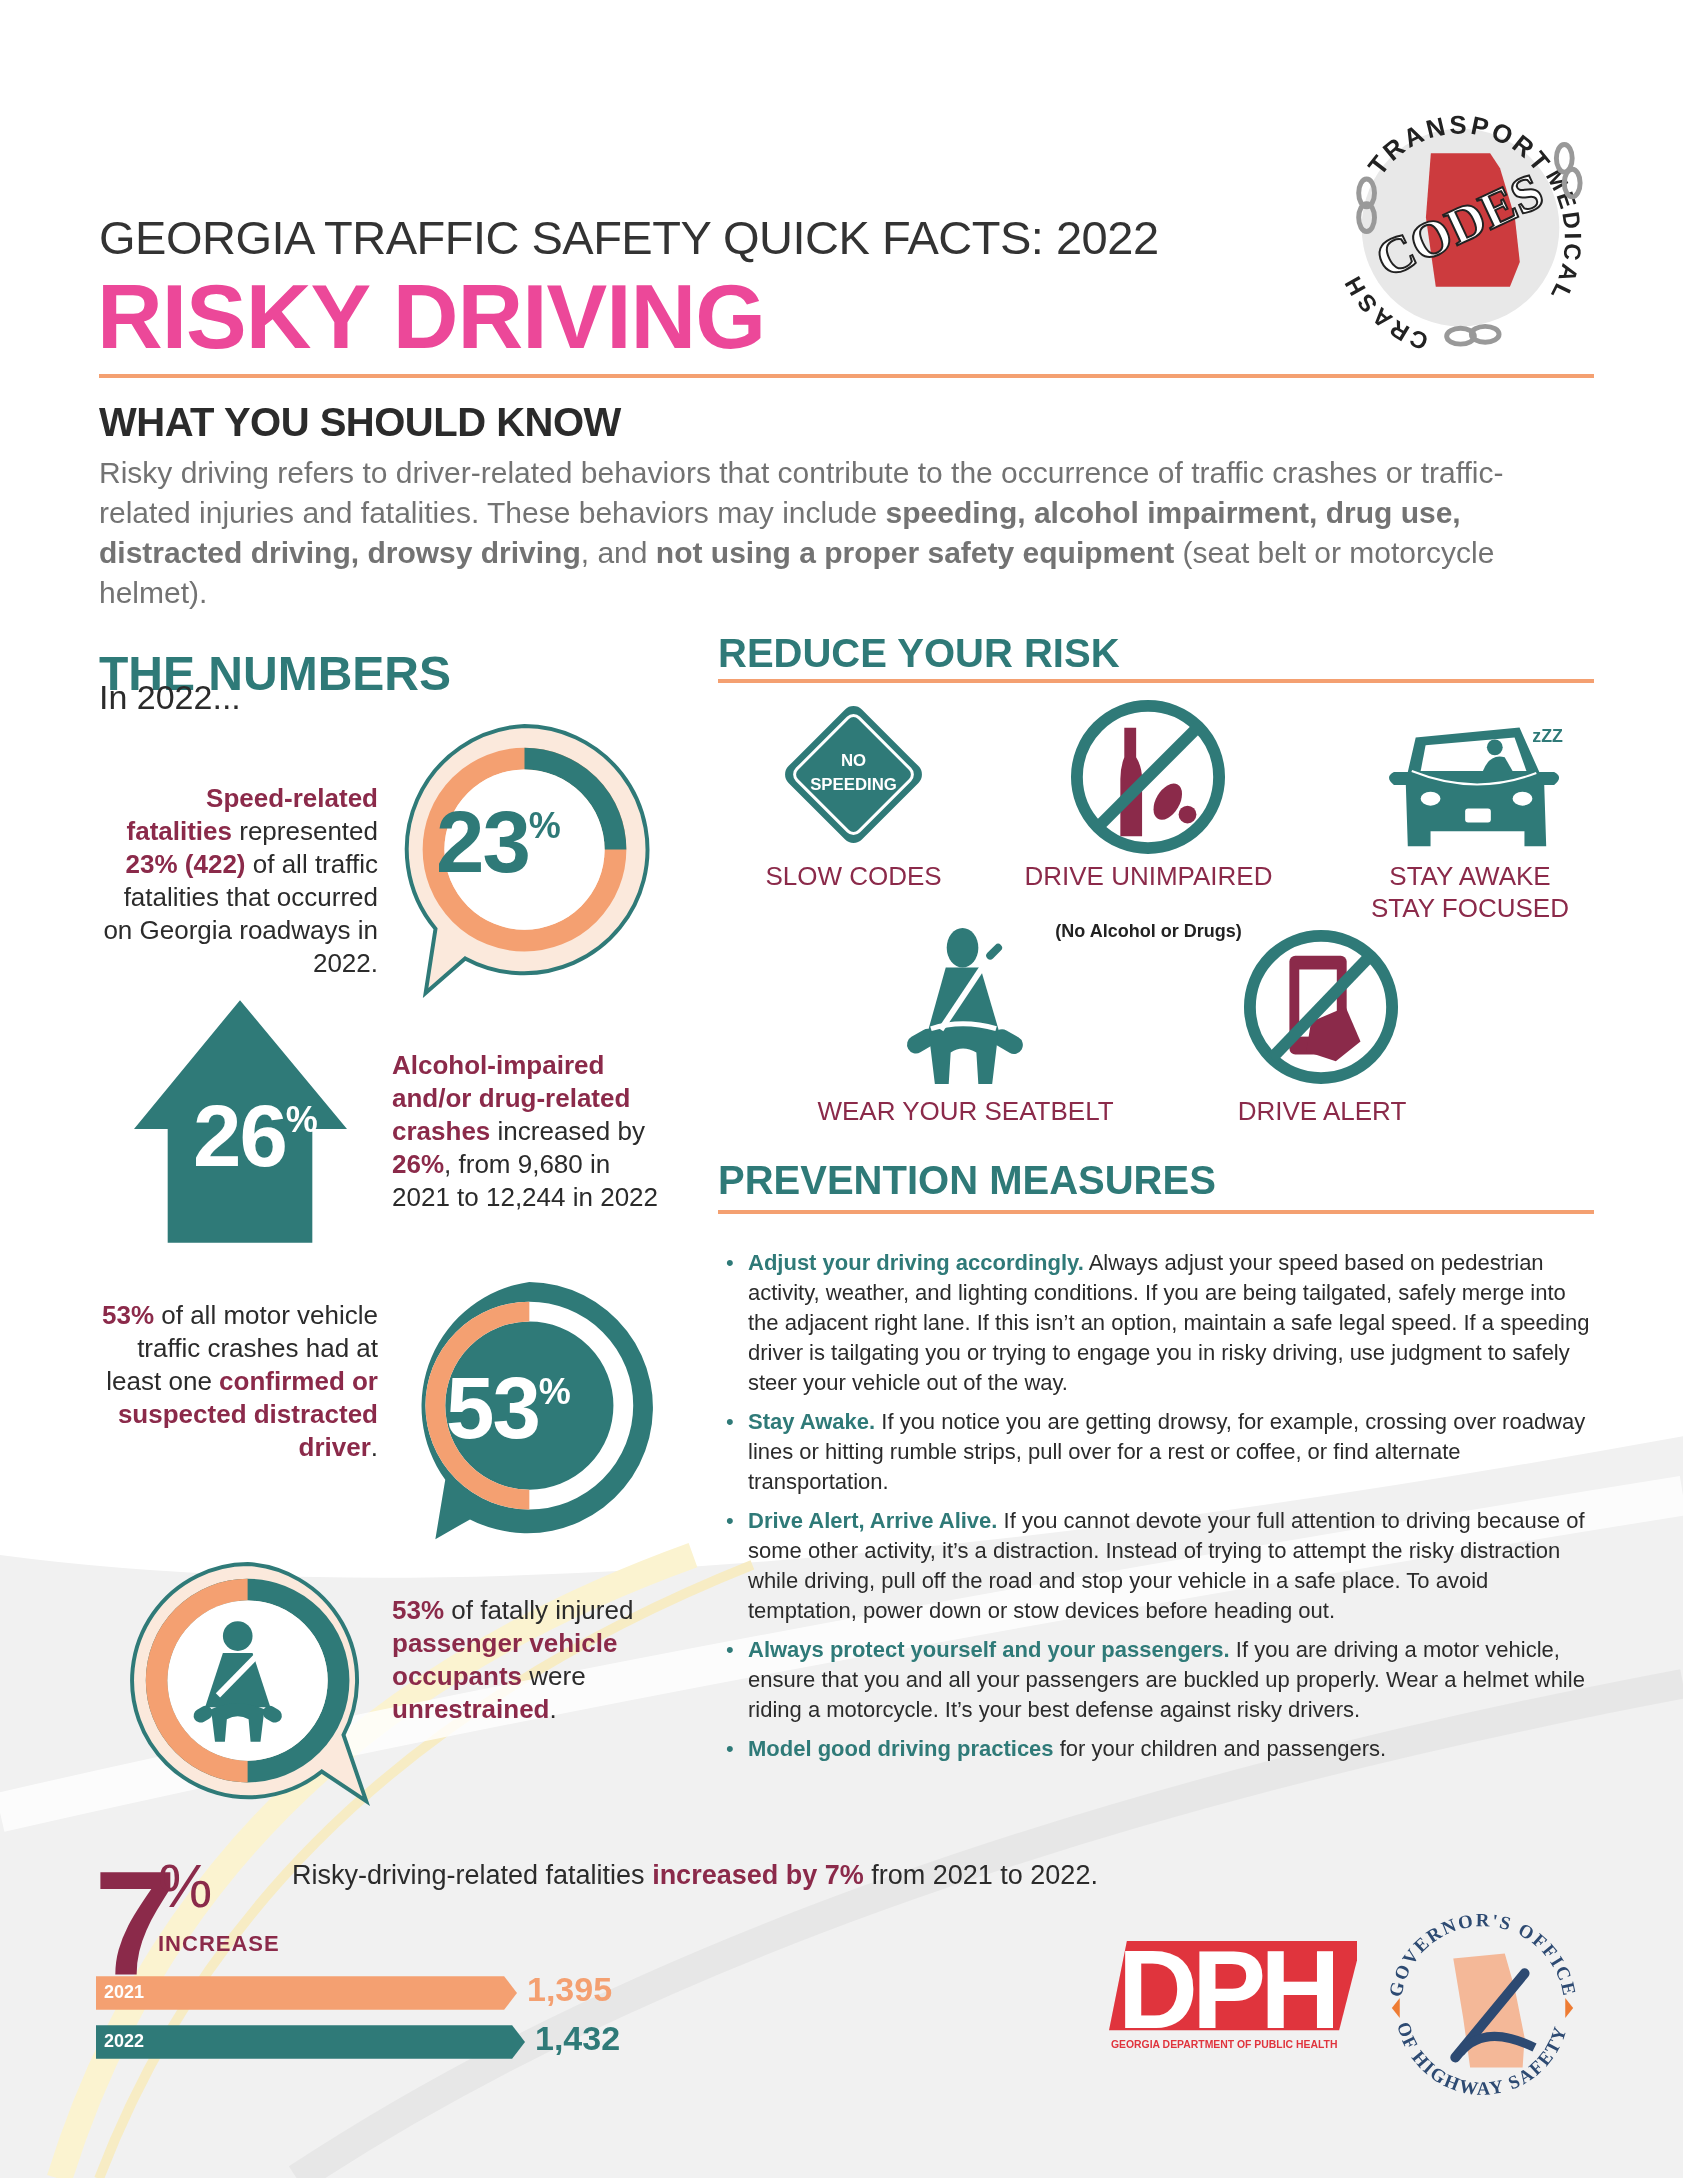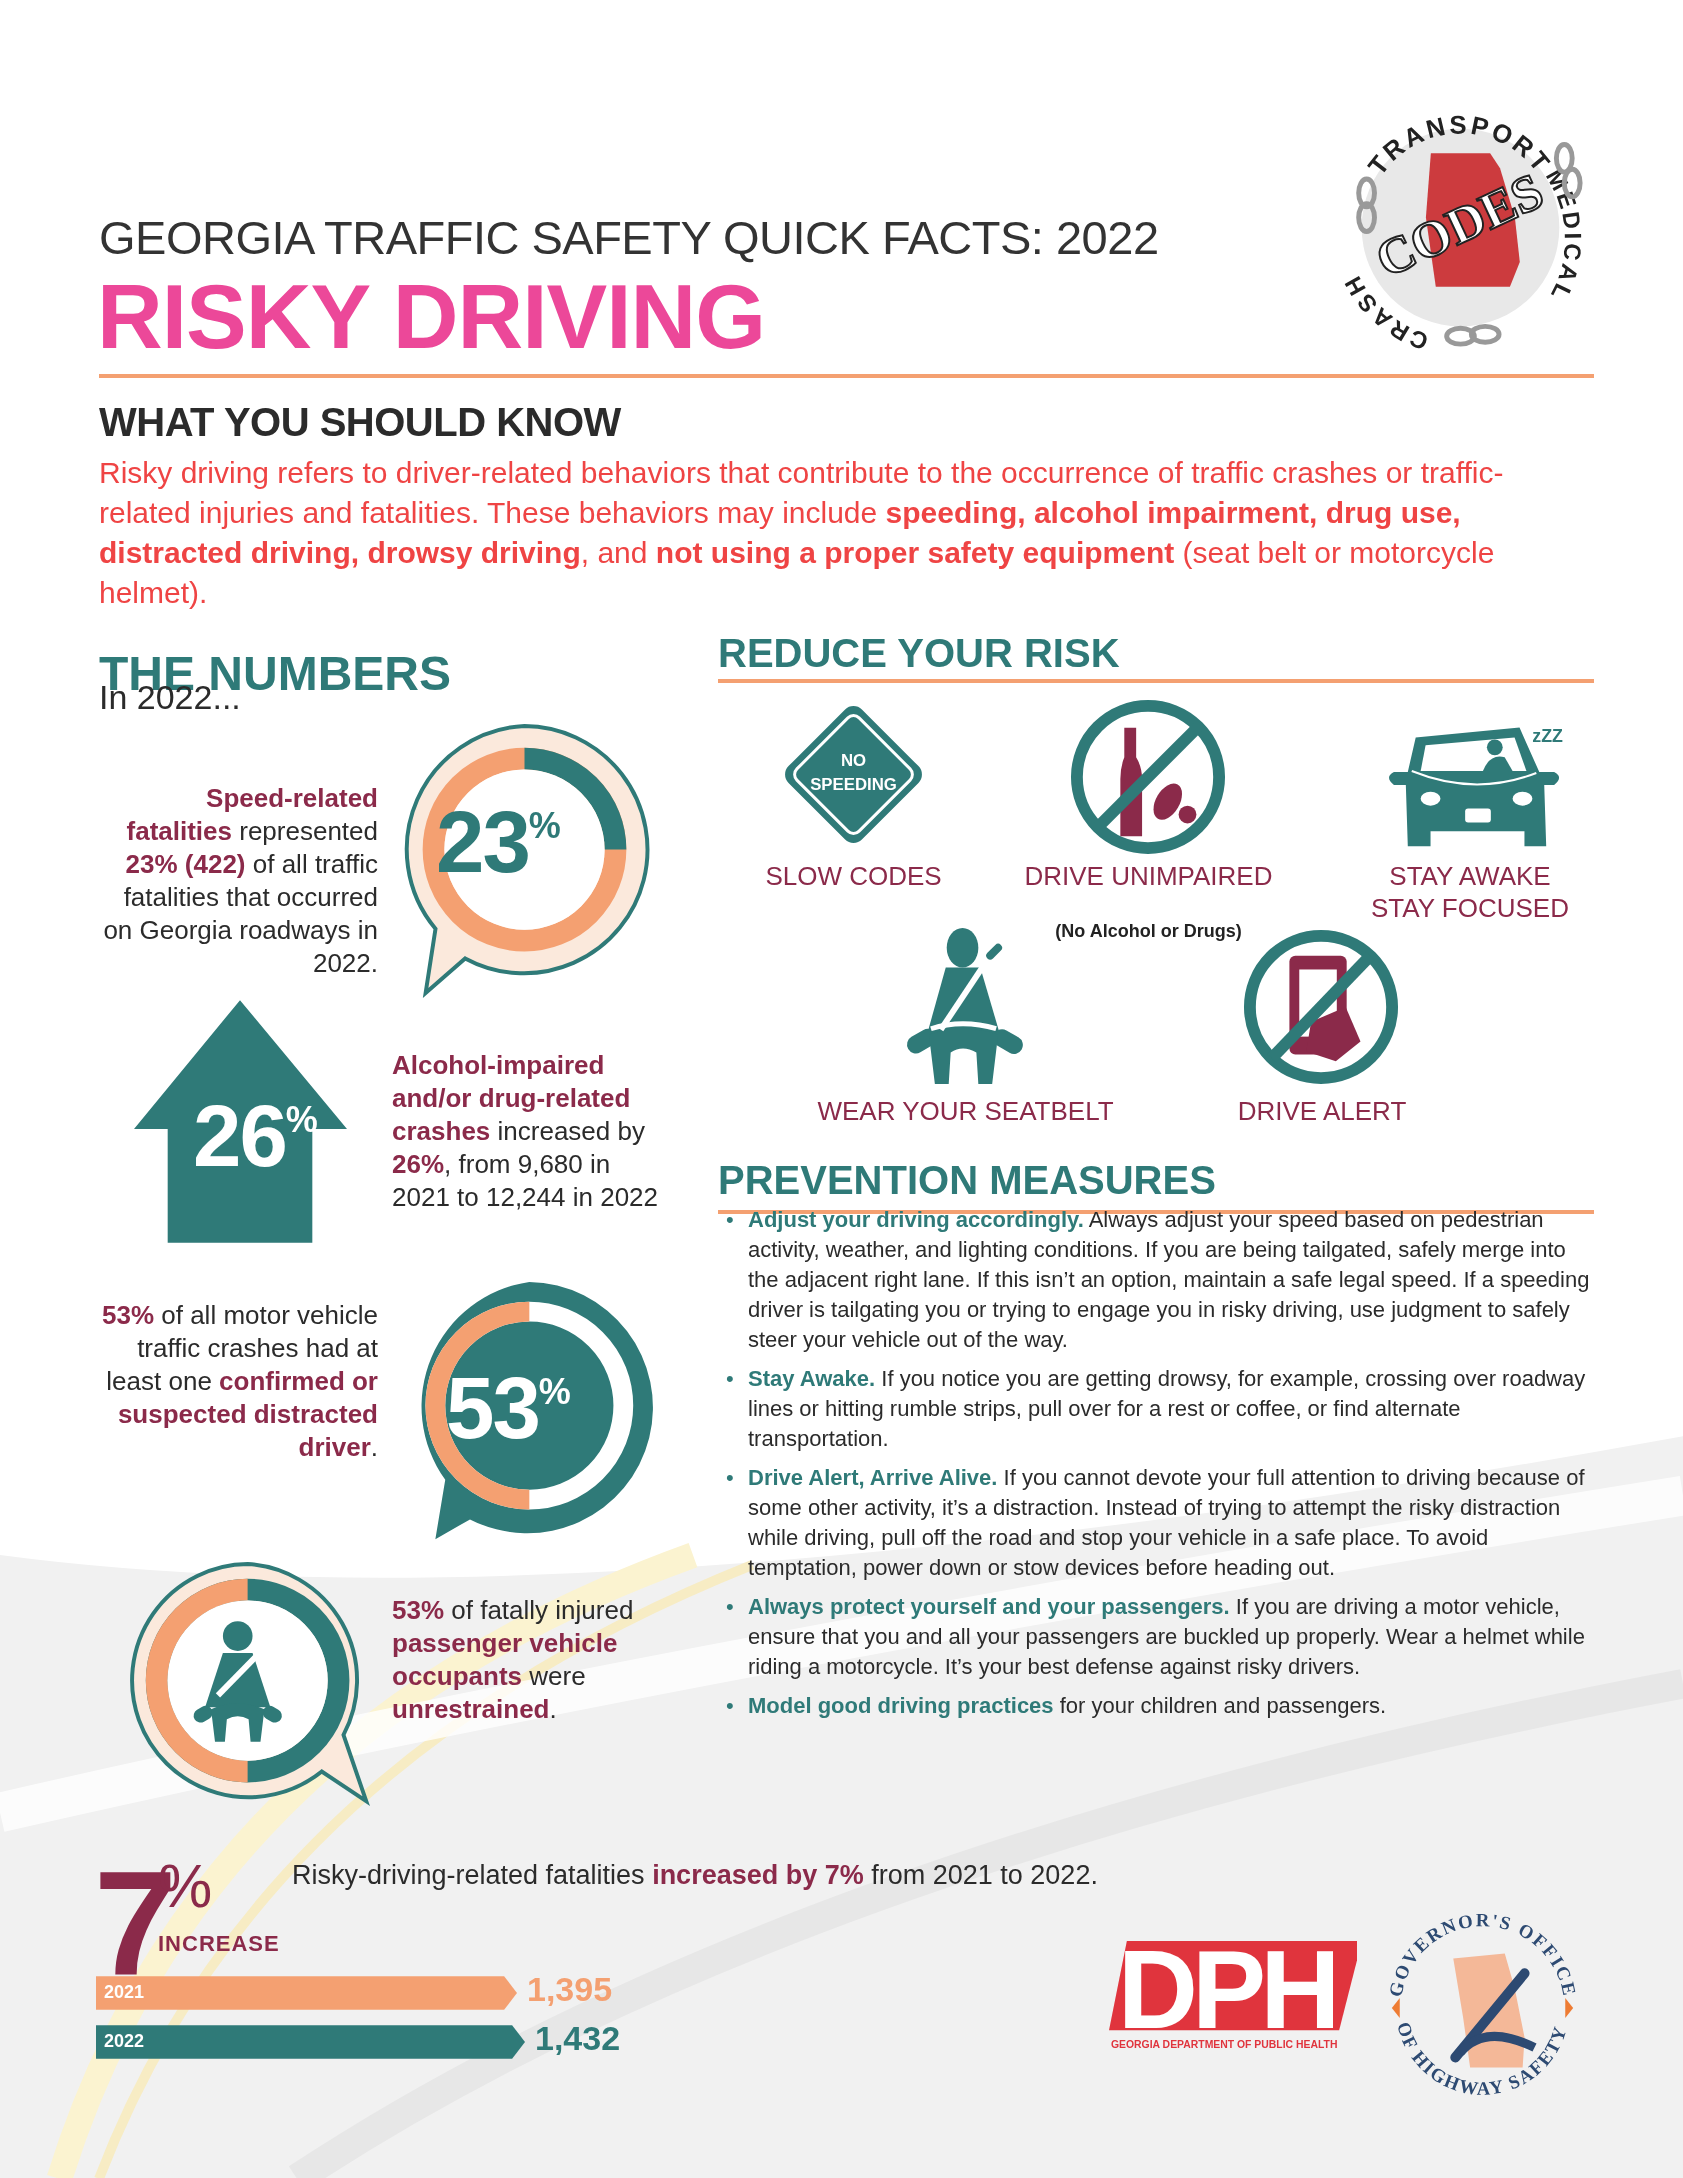--- a/index.html
+++ b/index.html
@@ -7,39 +7,39 @@
   body { position: relative; font-family: "Liberation Sans", sans-serif; color: #2b2b2b; }
   .abs { position: absolute; }
   .teal { color: #2f7a78; }
   .bg-swoosh { position: absolute; left: 0; top: 1436px; width: 1683px; height: 743px; pointer-events: none; }
 
   .subtitle { left: 99px; top: 210px; font-size: 47px; color: #333; letter-spacing: -0.5px; }
   .title { left: 97px; top: 265px; font-size: 91px; font-weight: bold; color: #ec4899; letter-spacing: -1px; }
   .rule { height: 4px; background: #f4a071; }
 
   .h-know { left: 99px; top: 400px; font-size: 40px; font-weight: bold; color: #2b2b2b; letter-spacing: -0.5px; }
-  .intro { left: 99px; top: 453px; width: 1495px; font-size: 30px; line-height: 40px; color: #ef4444; }
+  .intro { left: 99px; top: 453px; width: 1495px; font-size: 30px; line-height: 40px; color: #737373; }
   .intro b { font-weight: bold; }
 
   .h-numbers { left: 99px; top: 626px; font-size: 48px; font-weight: bold; color: #2f7a78; margin-top: 20px; }
   .in2022 { left: 99px; top: 678px; font-size: 34px; color: #2b2b2b; }
 
   .stat-text { font-size: 26px; line-height: 33px; color: #2b2b2b; }
   .stat-text b { font-weight: bold; color: #8b2a4a; }
   .right { text-align: right; }
 
   .big-num { font-weight: bold; font-size: 87px; letter-spacing: -2px; }
   .big-num sup { font-size: 36px; vertical-align: 34px; letter-spacing: 0; }
 
   .h-reduce { left: 718px; top: 631px; font-size: 40px; font-weight: bold; color: #2f7a78; }
   .icon-label { font-size: 26px; color: #8b2a4a; text-align: center; }
   .icon-sub { font-size: 18px; color: #222; text-align: center; font-weight: bold; }
 
   .h-prev { left: 718px; top: 1158px; font-size: 40px; font-weight: bold; color: #2f7a78; }
-  .prev-list { left: 718px; top: 1205px; width: 881px; list-style: none; }
+  .prev-list { left: 718px; top: 1248px; width: 881px; list-style: none; }
   .prev-list li { position: relative; padding-left: 30px; font-size: 22px; line-height: 30px; color: #2b2b2b; margin-bottom: 9px; }
   .prev-list li::before { content: "•"; position: absolute; left: 8px; top: 0; color: #2f7a78; }
   .prev-list li .lead { color: #2f7a78; font-weight: bold; }
 
   .inc-seven { left: 94px; top: 1849px; font-size: 149px; font-weight: bold; color: #8b2a4a; line-height: 1; letter-spacing: -4px; }
   .inc-pct { left: 158px; top: 1851px; font-size: 61px; color: #8b2a4a; }
   .inc-word { left: 158px; top: 1931px; font-size: 22px; font-weight: bold; color: #8b2a4a; letter-spacing: 1px; }
   .inc-text { left: 292px; top: 1859px; font-size: 27px; line-height: 33px; color: #2b2b2b; }
   .inc-text b { color: #8b2a4a; }
 

